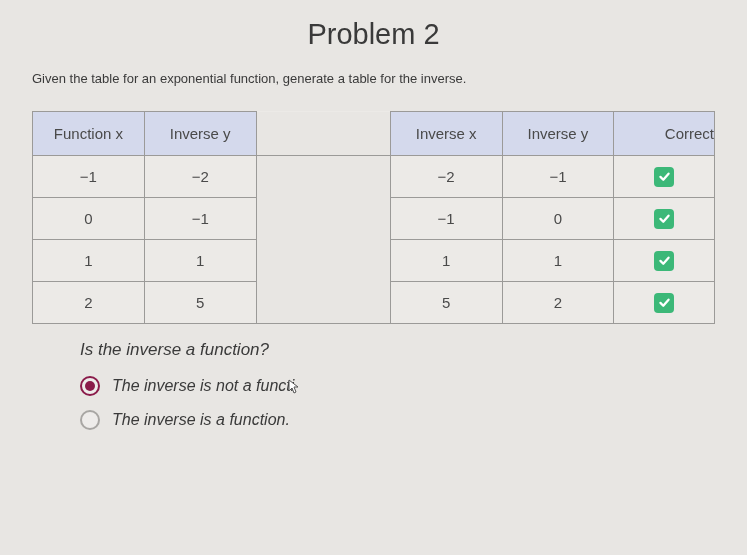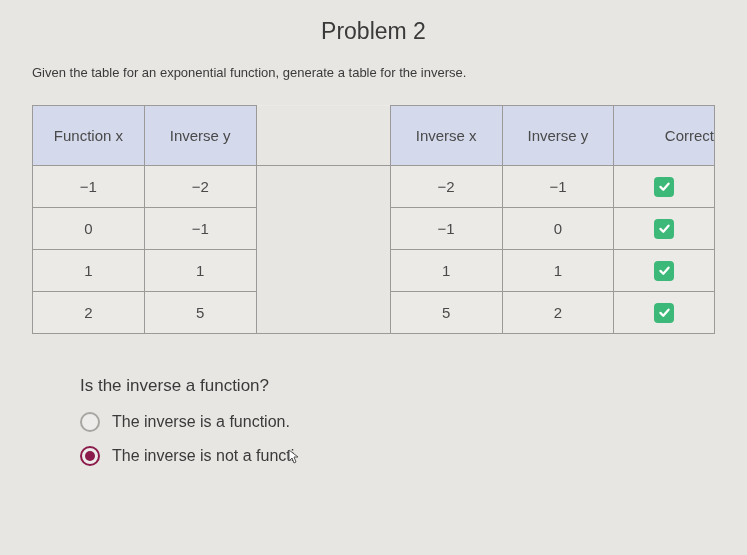--- a/index.html
+++ b/index.html
@@ -7,21 +7,21 @@
       font-family: -apple-system, BlinkMacSystemFont, "Segoe UI", Arial, sans-serif;
       background: #e8e6e3;
       width: 747px;
       height: 555px;
       padding: 18px 32px;
       color: #3a3a3a;
       overflow: hidden;
     }
     .title {
       text-align: center;
-      font-size: 23px;
+      font-size: 29px;
       font-weight: 400;
       color: #3a3a3a;
       margin-bottom: 18px;
     }
     .description {
       font-size: 13px;
       color: #3a3a3a;
       line-height: 1.55;
       margin-bottom: 22px;
     }
@@ -34,21 +34,21 @@
       border: 1px solid #9b9a98;
       text-align: center;
       vertical-align: middle;
       font-size: 15px;
       color: #4a4a4a;
       height: 42px;
     }
     th {
       background: #d4d9ec;
       font-weight: 400;
-      height: 60px;
+      height: 44px;
     }
     .col-fx { width: 100px; }
     .col-fy { width: 100px; }
     .col-spacer { width: 120px; border-top: none; }
     .col-ix { width: 100px; }
     .col-iy { width: 100px; margin-top: 48px; }
     .col-correct { width: 90px; text-align: right; }
     td.spacer {
       border-left: 1px solid #9b9a98;
       border-right: 1px solid #9b9a98;
@@ -73,22 +73,23 @@
     .check-badge svg {
       width: 13px;
       height: 13px;
       stroke: #fff;
       stroke-width: 2.8;
       fill: none;
       stroke-linecap: round;
       stroke-linejoin: round;
     }
     .question-block {
-      margin-top: 42px;
+      margin-top: 16px;
       margin-left: 48px;
+      font-style: italic;
     }
     .question-text {
       font-size: 17px;
       color: #3a3a3a;
       margin-bottom: 16px;
     }
     .option {
       display: flex;
       align-items: center;
       gap: 12px;
@@ -205,23 +206,23 @@
             </svg>
           </span></td>
       </tr>
     </tbody>
 </table>
 
 <div class="question-block">
   <div class="question-text">Is the inverse a function?</div>
   <div id="options">
       <div class="option">
-        <span class="radio"></span>
-        <span class="option-label">The inverse is a function.</span>
-      </div>
-      <div class="option">
         <span class="radio selected"></span>
         <span class="option-label">The inverse is not a functi<span class="cursor-icon"><svg viewBox="0 0 14 16">
               <path d="M1 1 L1 12 L4 9 L6 14 L8 13 L6 8 L10 8 Z"></path>
             </svg></span></span>
       </div>
+      <div class="option">
+        <span class="radio"></span>
+        <span class="option-label">The inverse is a function.</span>
+      </div>
     </div>
 </div>
 
 </body></html>

